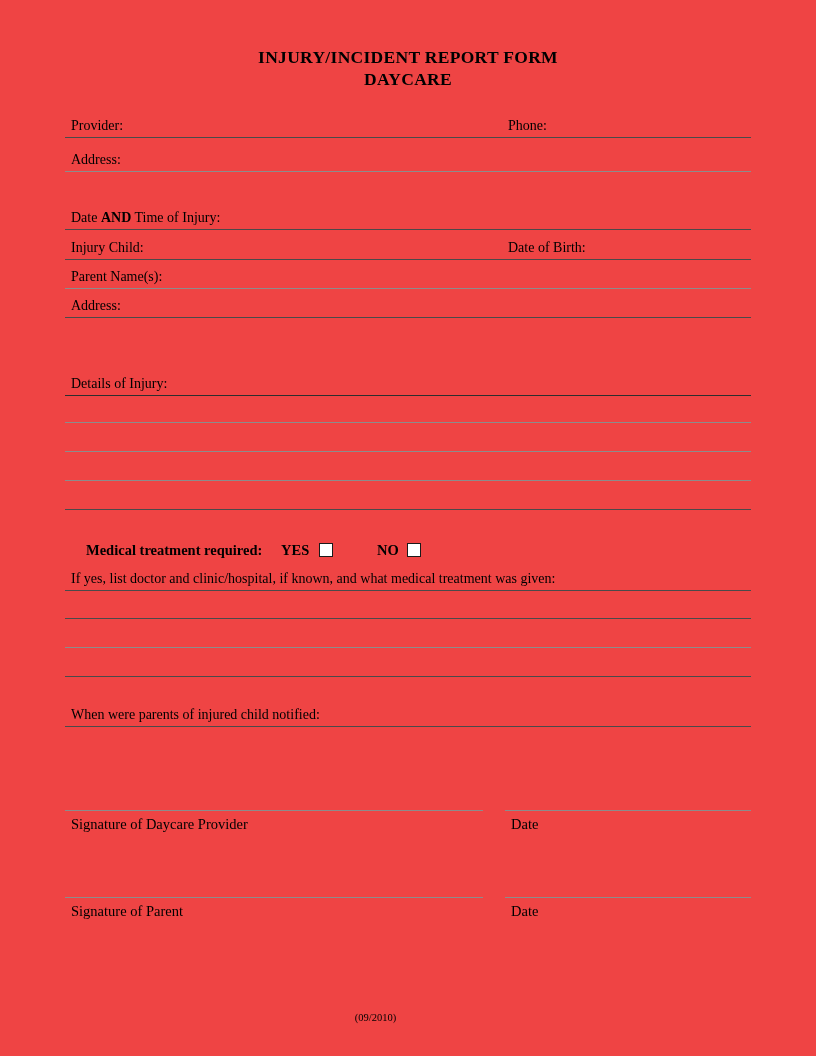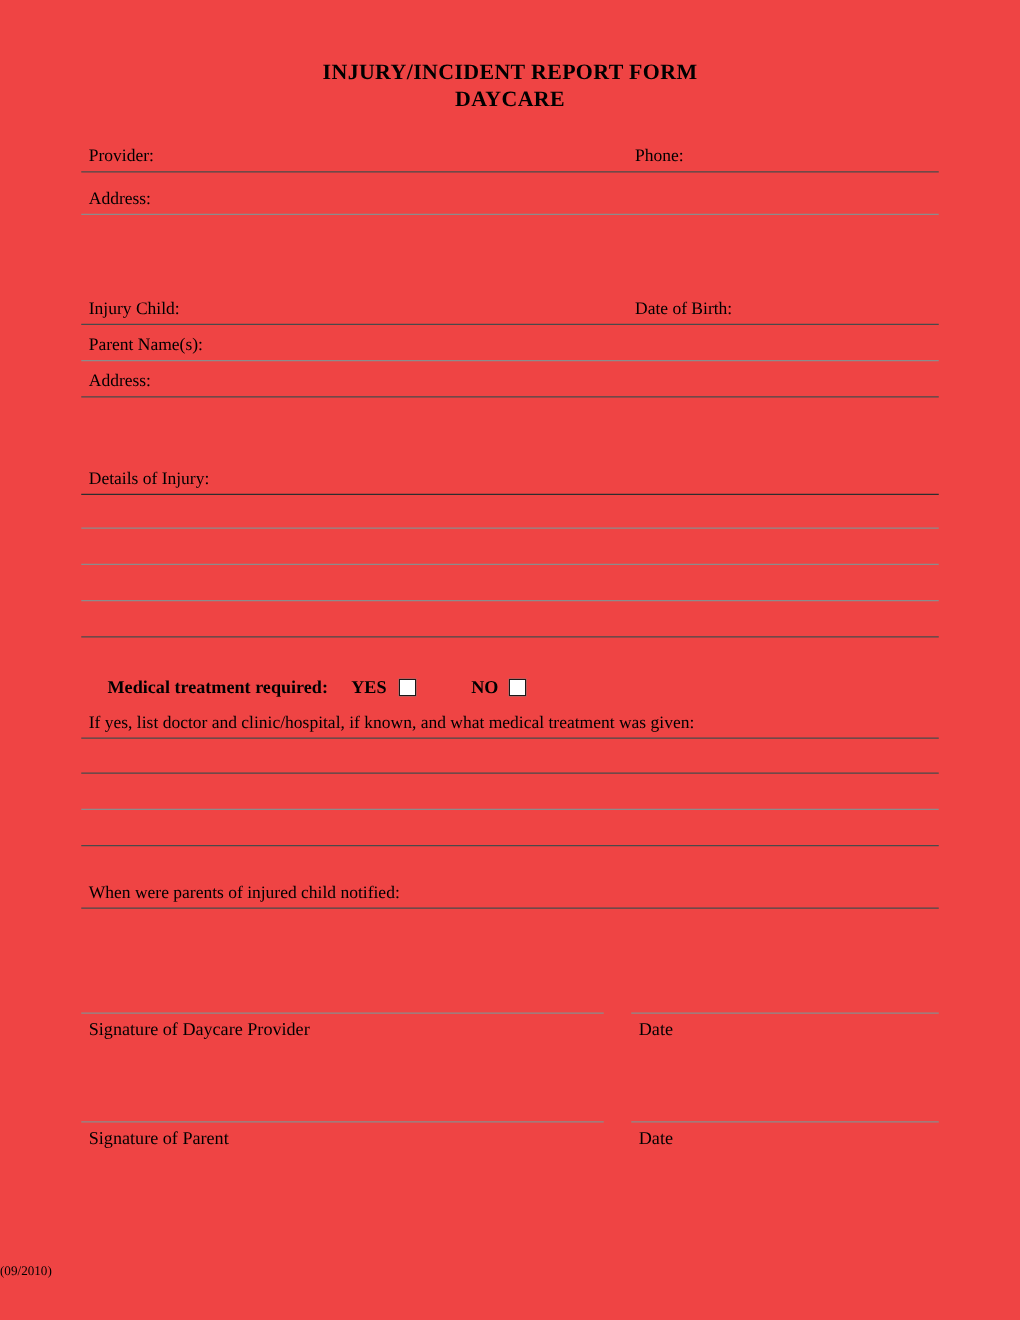--- a/index.html
+++ b/index.html
@@ -109,21 +109,21 @@
     text-align: center;
     font-size: 14.5px;
     letter-spacing: 0.1px;
     white-space: nowrap;
   }
   .revision {
     position: absolute;
     left: 0;
     top: 1012px;
     width: 751px;
-    text-align: left;
+    text-align: center;
     font-size: 10.5px;
   }
 </style>
 </head>
 <body>
 
 <div class="page">
 
   <div class="title-block">
     <div class="title-line">INJURY/INCIDENT REPORT FORM</div>
@@ -134,20 +134,24 @@
     <span class="lbl left">Provider:</span>
     <span class="lbl right">Phone:</span>
     <span class="rule dark"></span>
   </div>
 
   <div class="row" style="top:146px;">
     <span class="lbl left">Address:</span>
     <span class="rule"></span>
   </div>
 
+  <div class="row" style="top:204px;">
+    <span class="lbl left"><span>Date </span><b>AND</b><span> Time of Injury:</span></span>
+    <span class="rule dark"></span>
+  </div>
 
   <div class="row" style="top:234px;">
     <span class="lbl left">Injury Child:</span>
     <span class="lbl right">Date of Birth:</span>
     <span class="rule dark"></span>
   </div>
 
   <div class="row" style="top:263px;">
     <span class="lbl left">Parent Name(s):</span>
     <span class="rule"></span>

